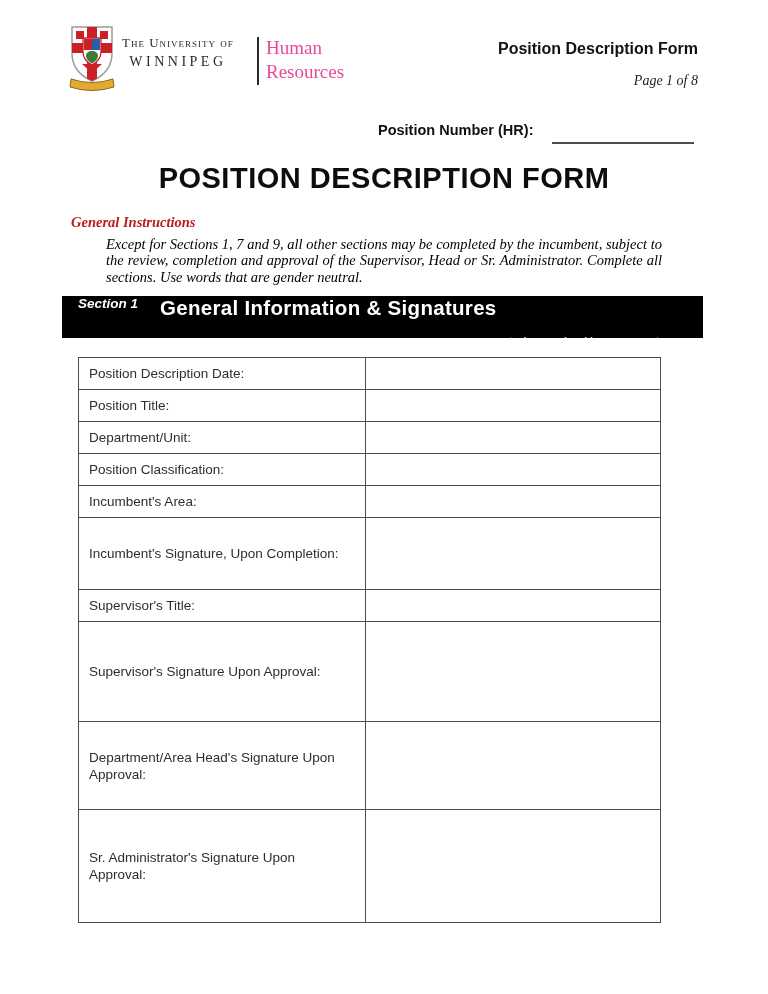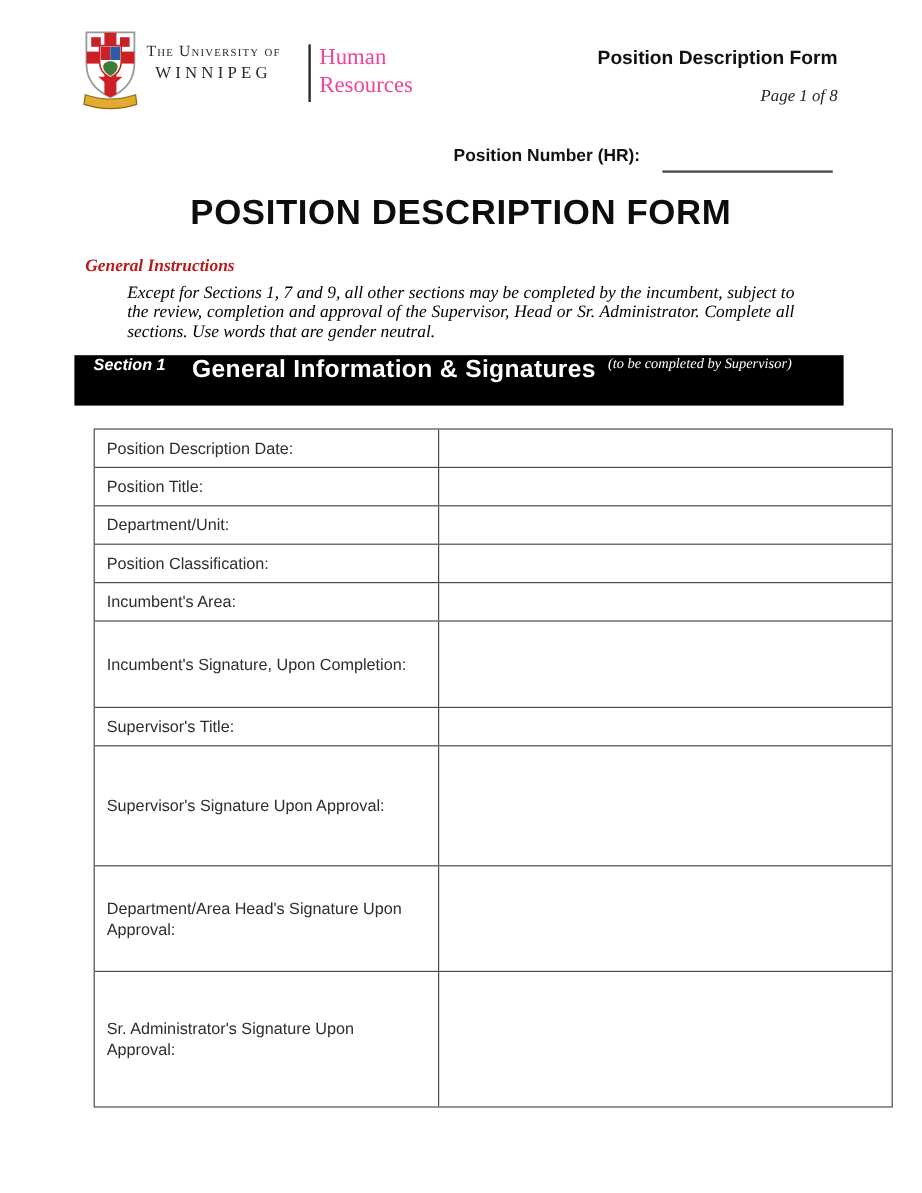--- a/index.html
+++ b/index.html
@@ -35,24 +35,24 @@
   .gi-body{position:absolute;left:106px;top:236px;width:556px;text-align:justify;
            font-family:"Liberation Serif",serif;font-style:italic;font-size:14.5px;
            line-height:16.4px;color:#000000;}
 
   
   .section-bar{position:absolute;left:62px;top:296px;width:641px;height:42px;background:#000000;
                color:#ffffff;display:flex;box-sizing:border-box;}
   .sec-label{margin-left:16px;font-weight:bold;font-style:italic;font-size:13.5px;white-space:nowrap;}
   .sec-title{margin-left:22px;font-weight:bold;font-size:20.5px;letter-spacing:0.3px;white-space:nowrap;}
   .sec-sub{margin-left:10px;font-family:"Liberation Serif",serif;font-style:italic;
-           font-size:12px;white-space:nowrap;}
+           font-size:12px;white-space:nowrap;margin-top:39px;}
 
   
-  .ftable{position:absolute;left:78px;top:357px;width:666px;box-sizing:border-box;
+  .ftable{position:absolute;left:78px;top:357px;width:583px;box-sizing:border-box;
           border:1.5px solid #4d4d4d;background:#fff;}
   .frow{display:flex;box-sizing:border-box;border-top:1.5px solid #4d4d4d;}
   .frow:first-child{border-top:none;}
   .fl{width:287px;box-sizing:border-box;border-right:1.5px solid #4d4d4d;display:flex;
       align-items:center;padding:4px 12px 4px 10px;font-size:13.5px;line-height:17px;color:#2e2e2e;}
   .fv{flex:1;}
   .h31{height:31px}.h32{height:32px}.h72{height:72px}.h100{height:100px}.h88{height:88px}.h113{height:113px}
 </style>
 </head>
 <body>

